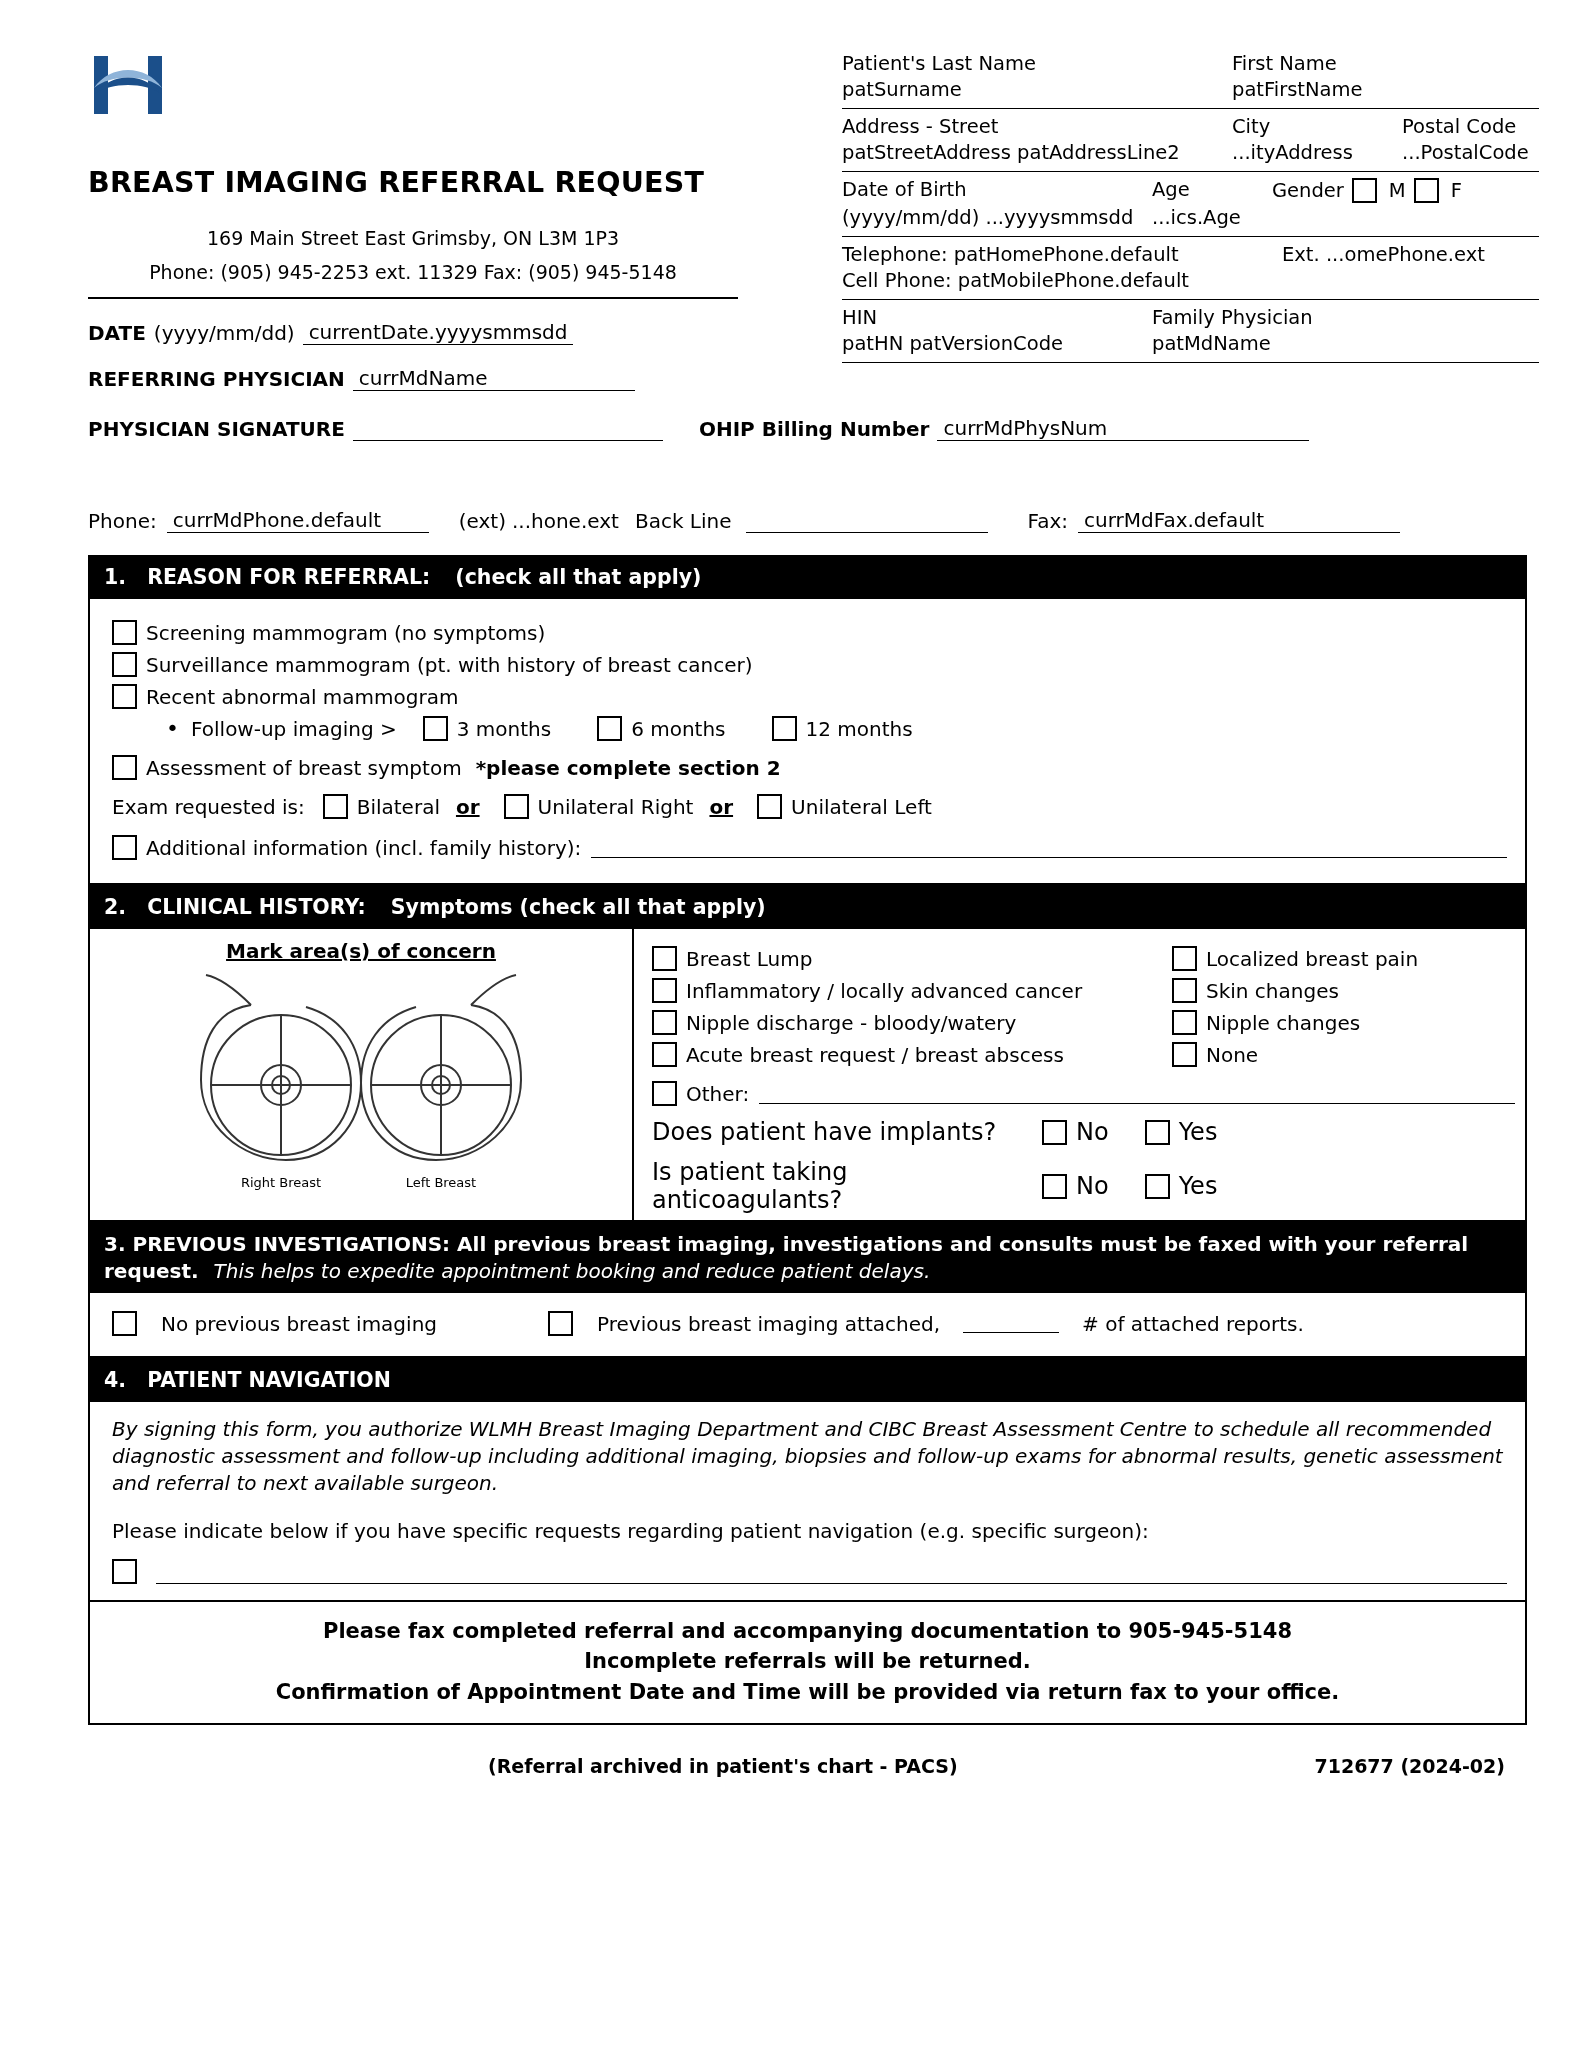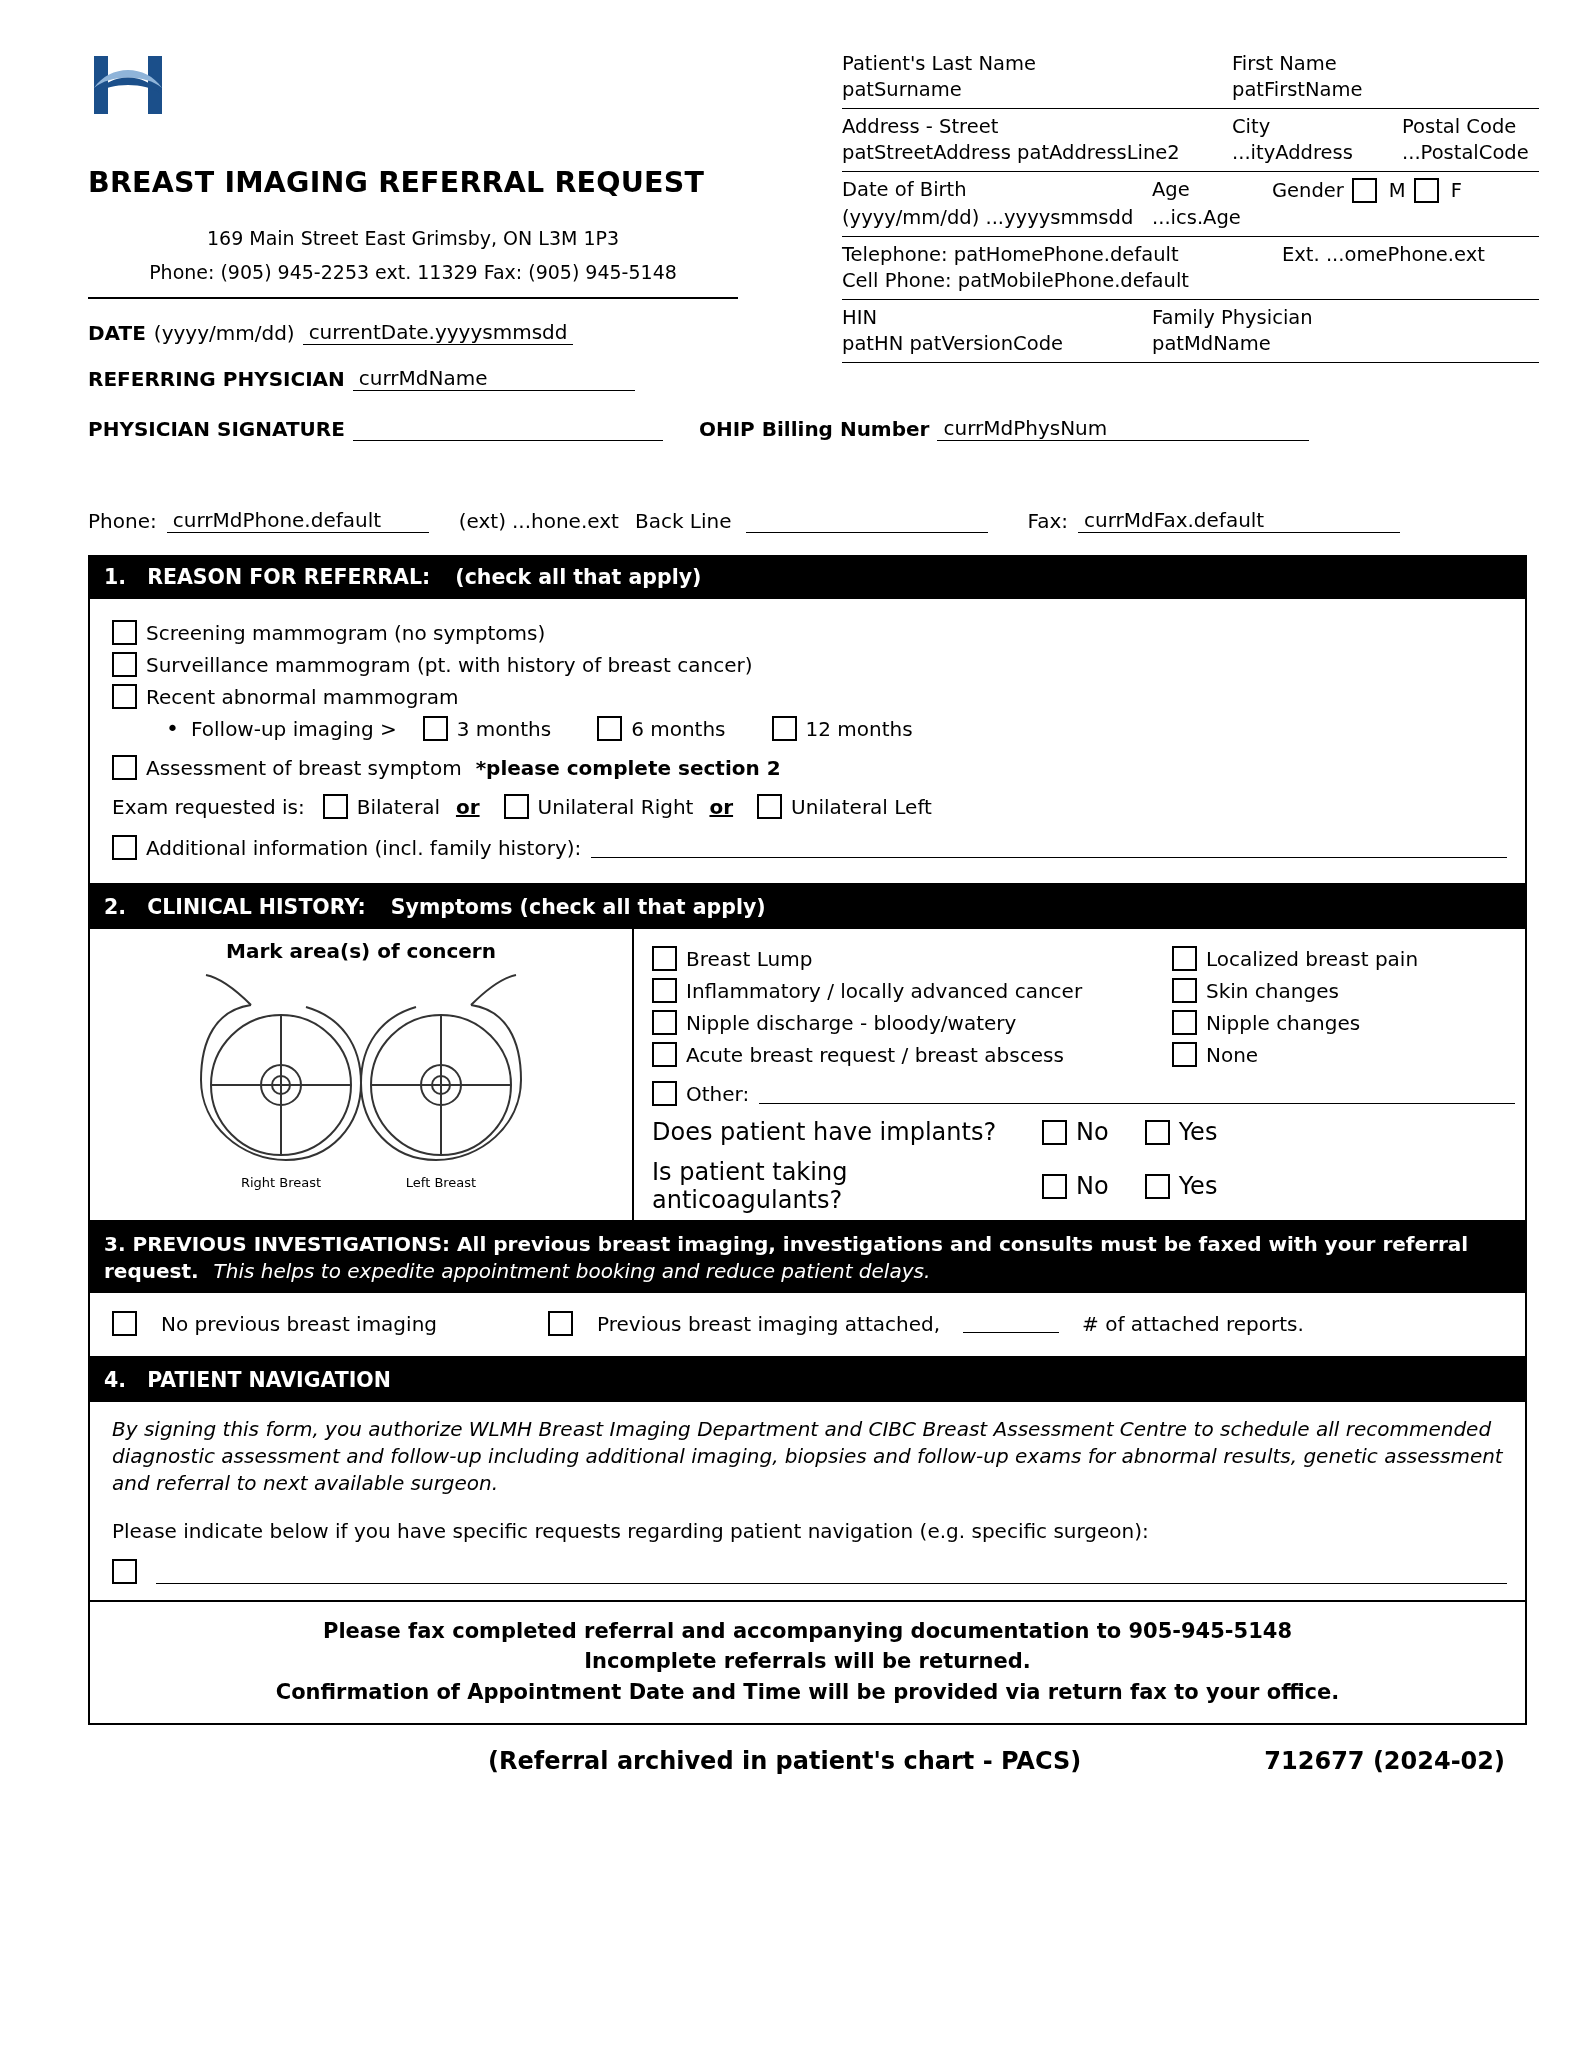--- a/index.html
+++ b/index.html
@@ -186,20 +186,21 @@
     width: 530px;
     flex: 0 0 530px;
     border-right: 2.5px solid #000;
     padding: 10px 6px 4px 6px;
     text-align: center;
   }
   .sec2-left .mark-title {
     font-weight: bold;
     font-size: 20px;
     margin-bottom: 2px;
+    text-decoration: underline;
   }
   .sec2-right {
     flex: 1 1 auto;
     padding: 10px 10px 6px 18px;
   }
   .sym-grid { display: flex; }
   .sym-col-a { width: 520px; flex: 0 0 520px; }
   .sym-col-b { flex: 1 1 auto; }
   .qrow {
     display: flex;
@@ -255,22 +256,22 @@
     font-weight: bold;
     font-size: 21px;
     line-height: 1.45;
     padding: 14px 10px 16px 10px;
   }
 
   .footer {
     display: flex;
     justify-content: space-between;
     font-weight: bold;
-    font-size: 24px;
-    margin-top: 22px;
+    font-size: 19px;
+    margin-top: 30px;
     padding: 0 22px 0 400px;
   }
 </style>
 </head>
 <body>
 
 <div class="page">
 
   <div class="header">
 

